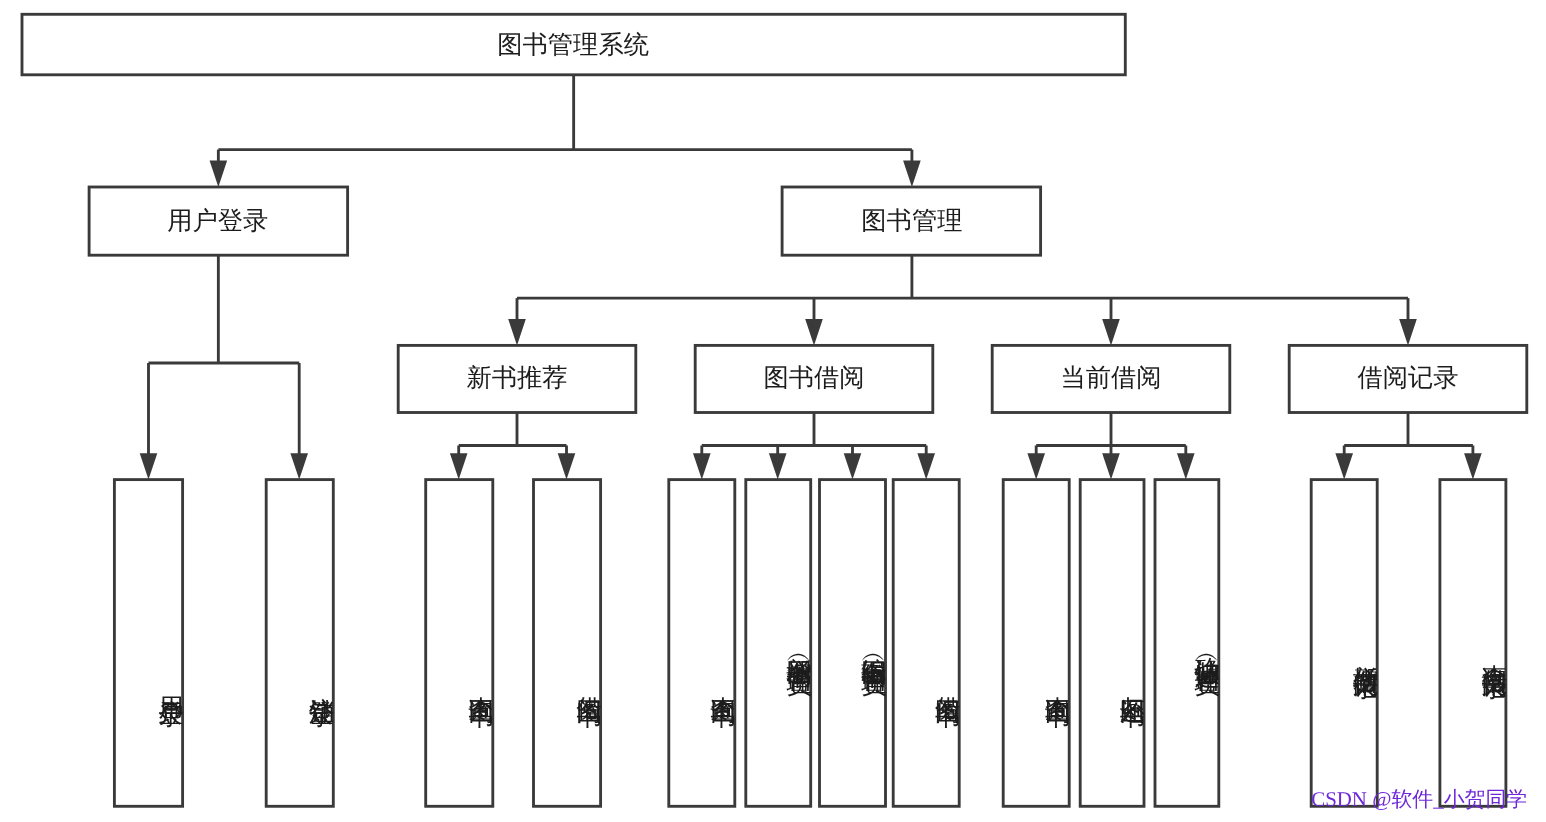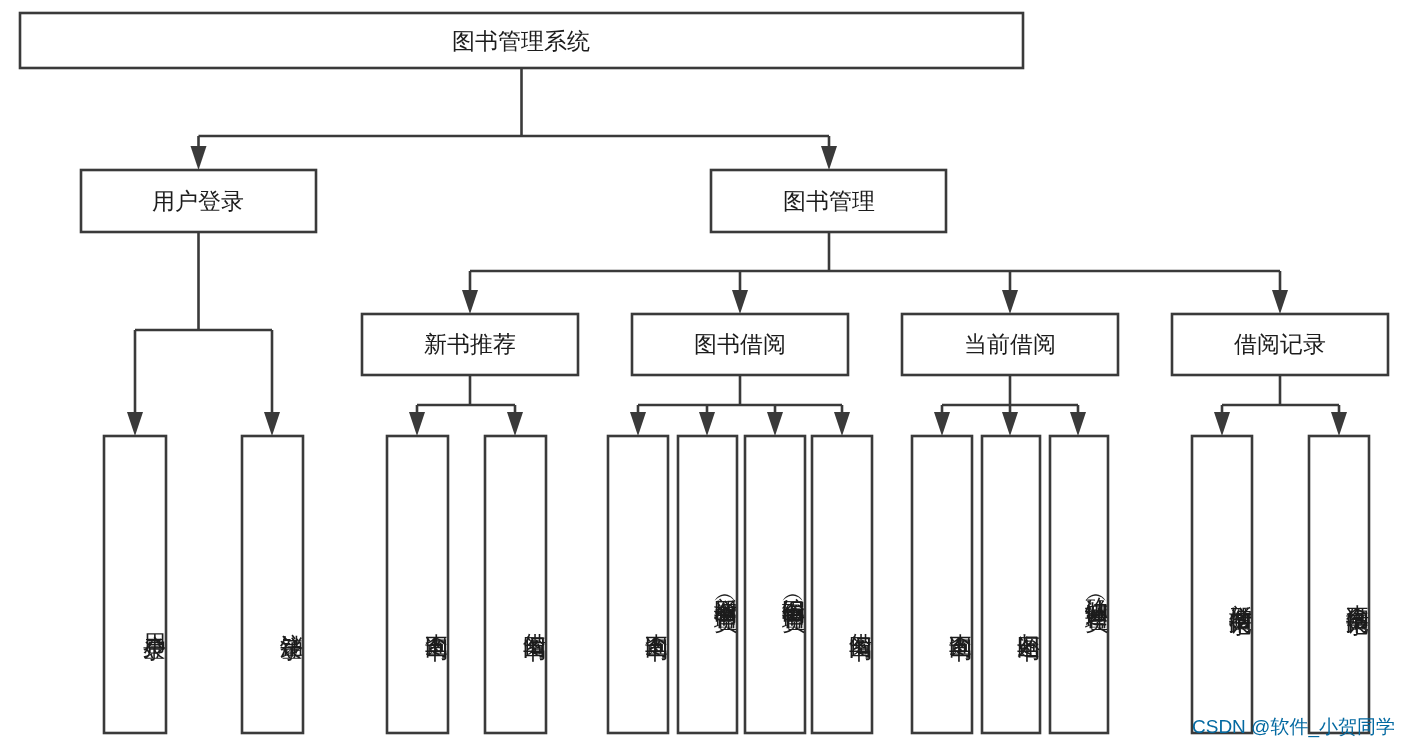--- a/index.html
+++ b/index.html
@@ -59,23 +59,23 @@
     color: #1c1c1c;
     letter-spacing: 2px;
     white-space: nowrap;
     display: flex;
     align-items: flex-start;
     justify-content: center;
     user-select: none;
   }
   .watermark {
     position: absolute;
-    font-family: Liberation Sans, sans-serif;
+    font-family: Liberation Serif, serif;
     font-size: 19px;
-    color: #0369a1;
+    color: #6d28d9;
     white-space: nowrap;
     user-select: none;
   }
 </style>
 </head>
 <body>
 
 <div id="diagram-root">
 
   <svg id="flow-svg" viewBox="0 0 1405 747">

